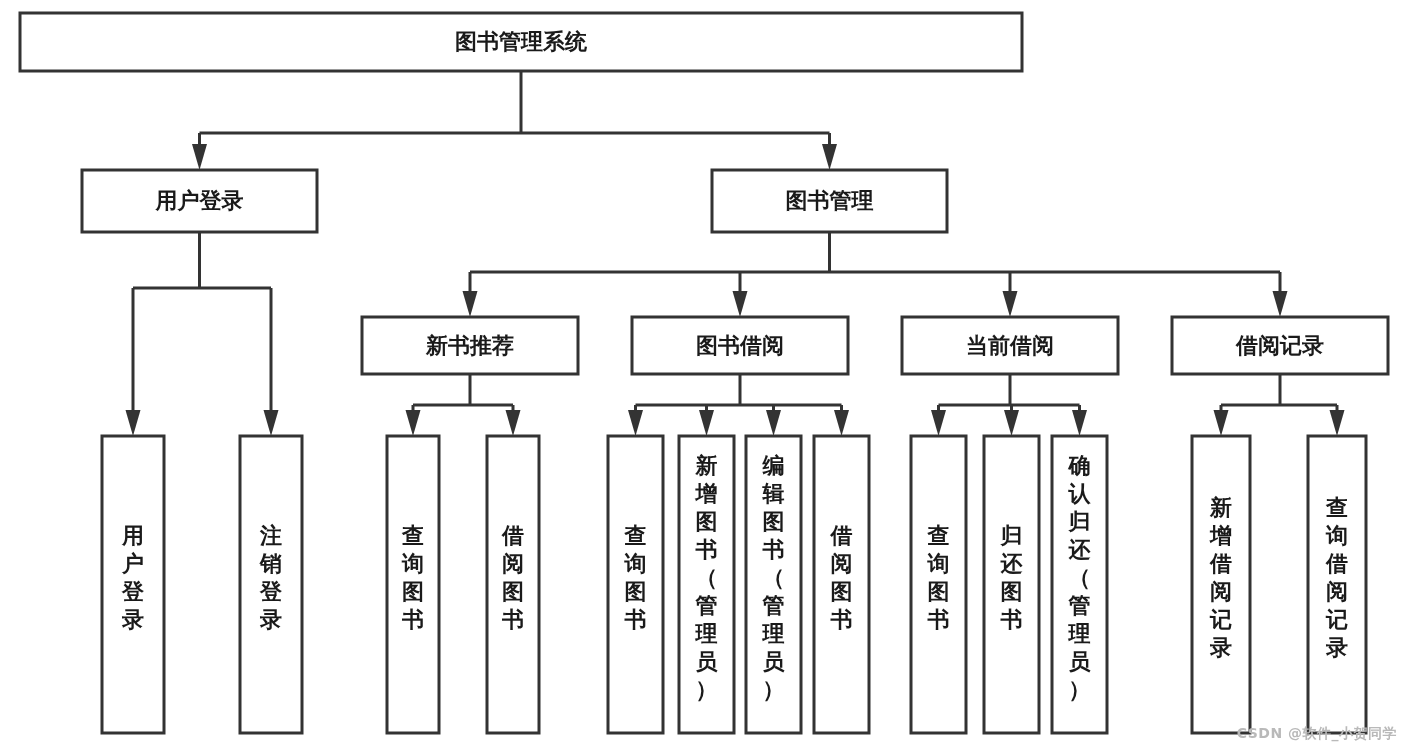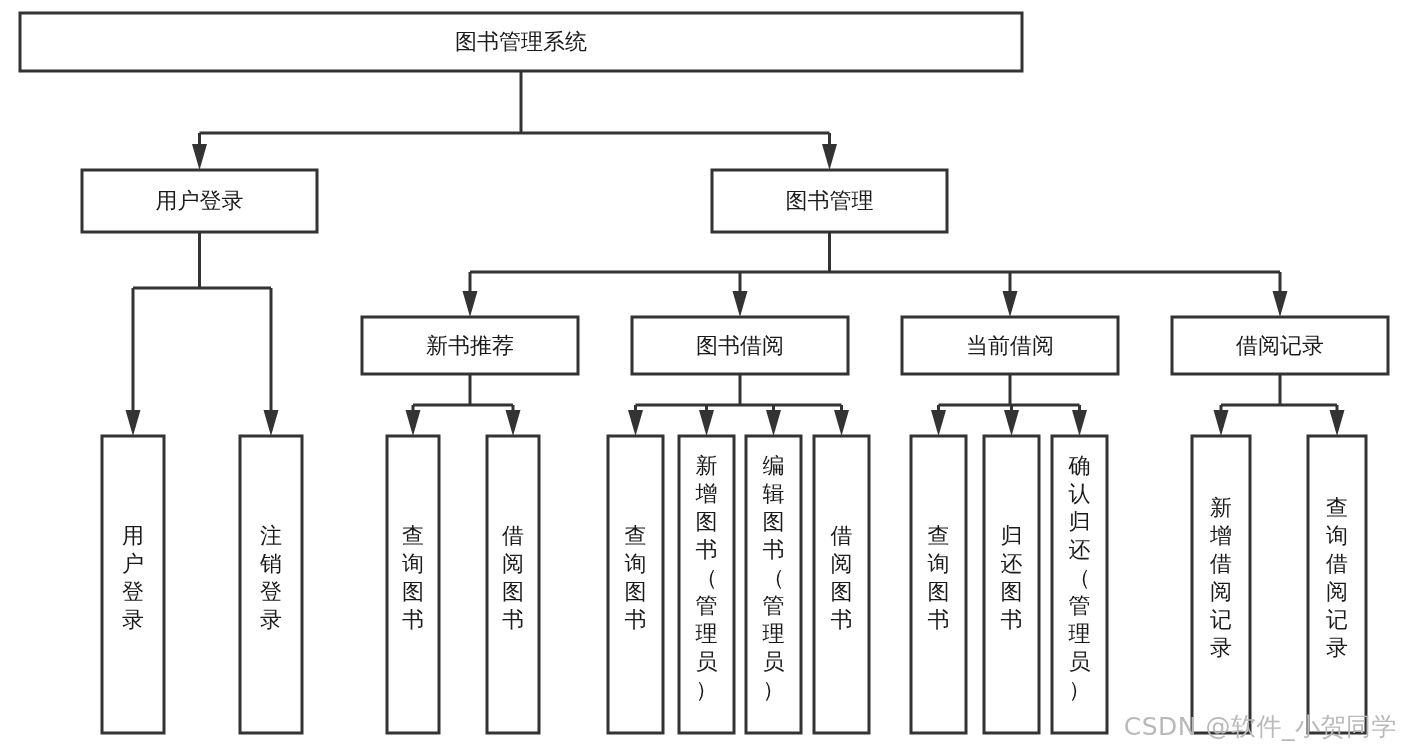--- a/index.html
+++ b/index.html
@@ -10,20 +10,21 @@
   body {
     width: 1405px;
     height: 747px;
     font-family: "DejaVu Sans", "Liberation Sans", sans-serif;
     overflow: hidden;
   }
   #diagram-root {
     position: relative;
     width: 1405px;
     height: 747px;
+    font-weight: bold;
   }
   svg#tree-svg {
     position: absolute;
     top: 0;
     left: 0;
     width: 1405px;
     height: 747px;
     display: block;
   }
   .node-box {
@@ -52,21 +53,21 @@
     fill: #1a1a1a;
     font-family: "DejaVu Sans", "Liberation Sans", sans-serif;
     font-size: 22px;
     text-anchor: middle;
   }
   .watermark {
     position: absolute;
     right: 8px;
     bottom: 4px;
     font-family: "DejaVu Sans", "Liberation Sans", sans-serif;
-    font-size: 25px;
+    font-size: 14px;
     color: #b9b9b9;
     white-space: nowrap;
     letter-spacing: 0.5px;
   }
 </style>
 </head>
 <body>
 
 <div id="diagram-root">
   <svg id="tree-svg" viewBox="0 0 1405 747">

